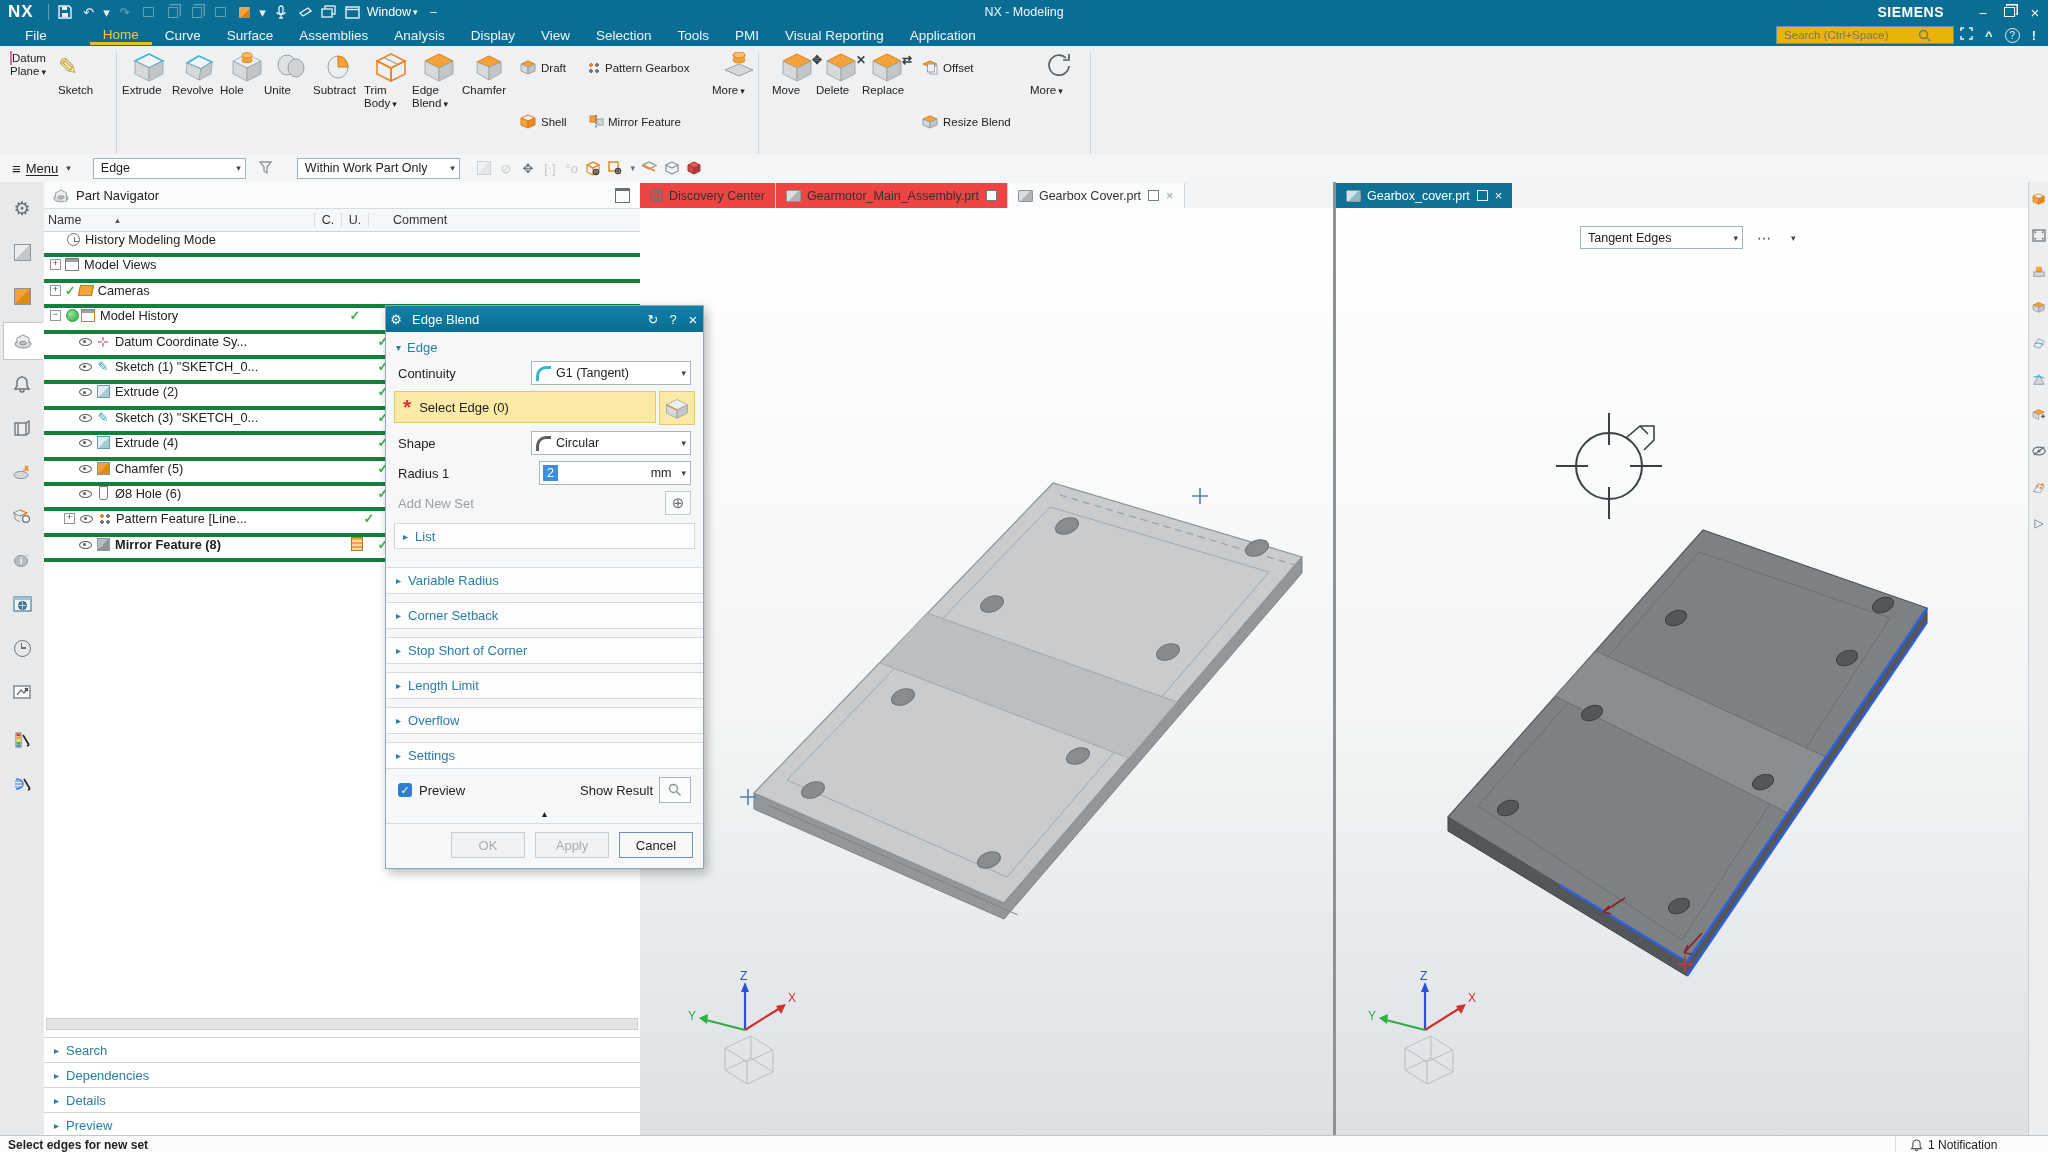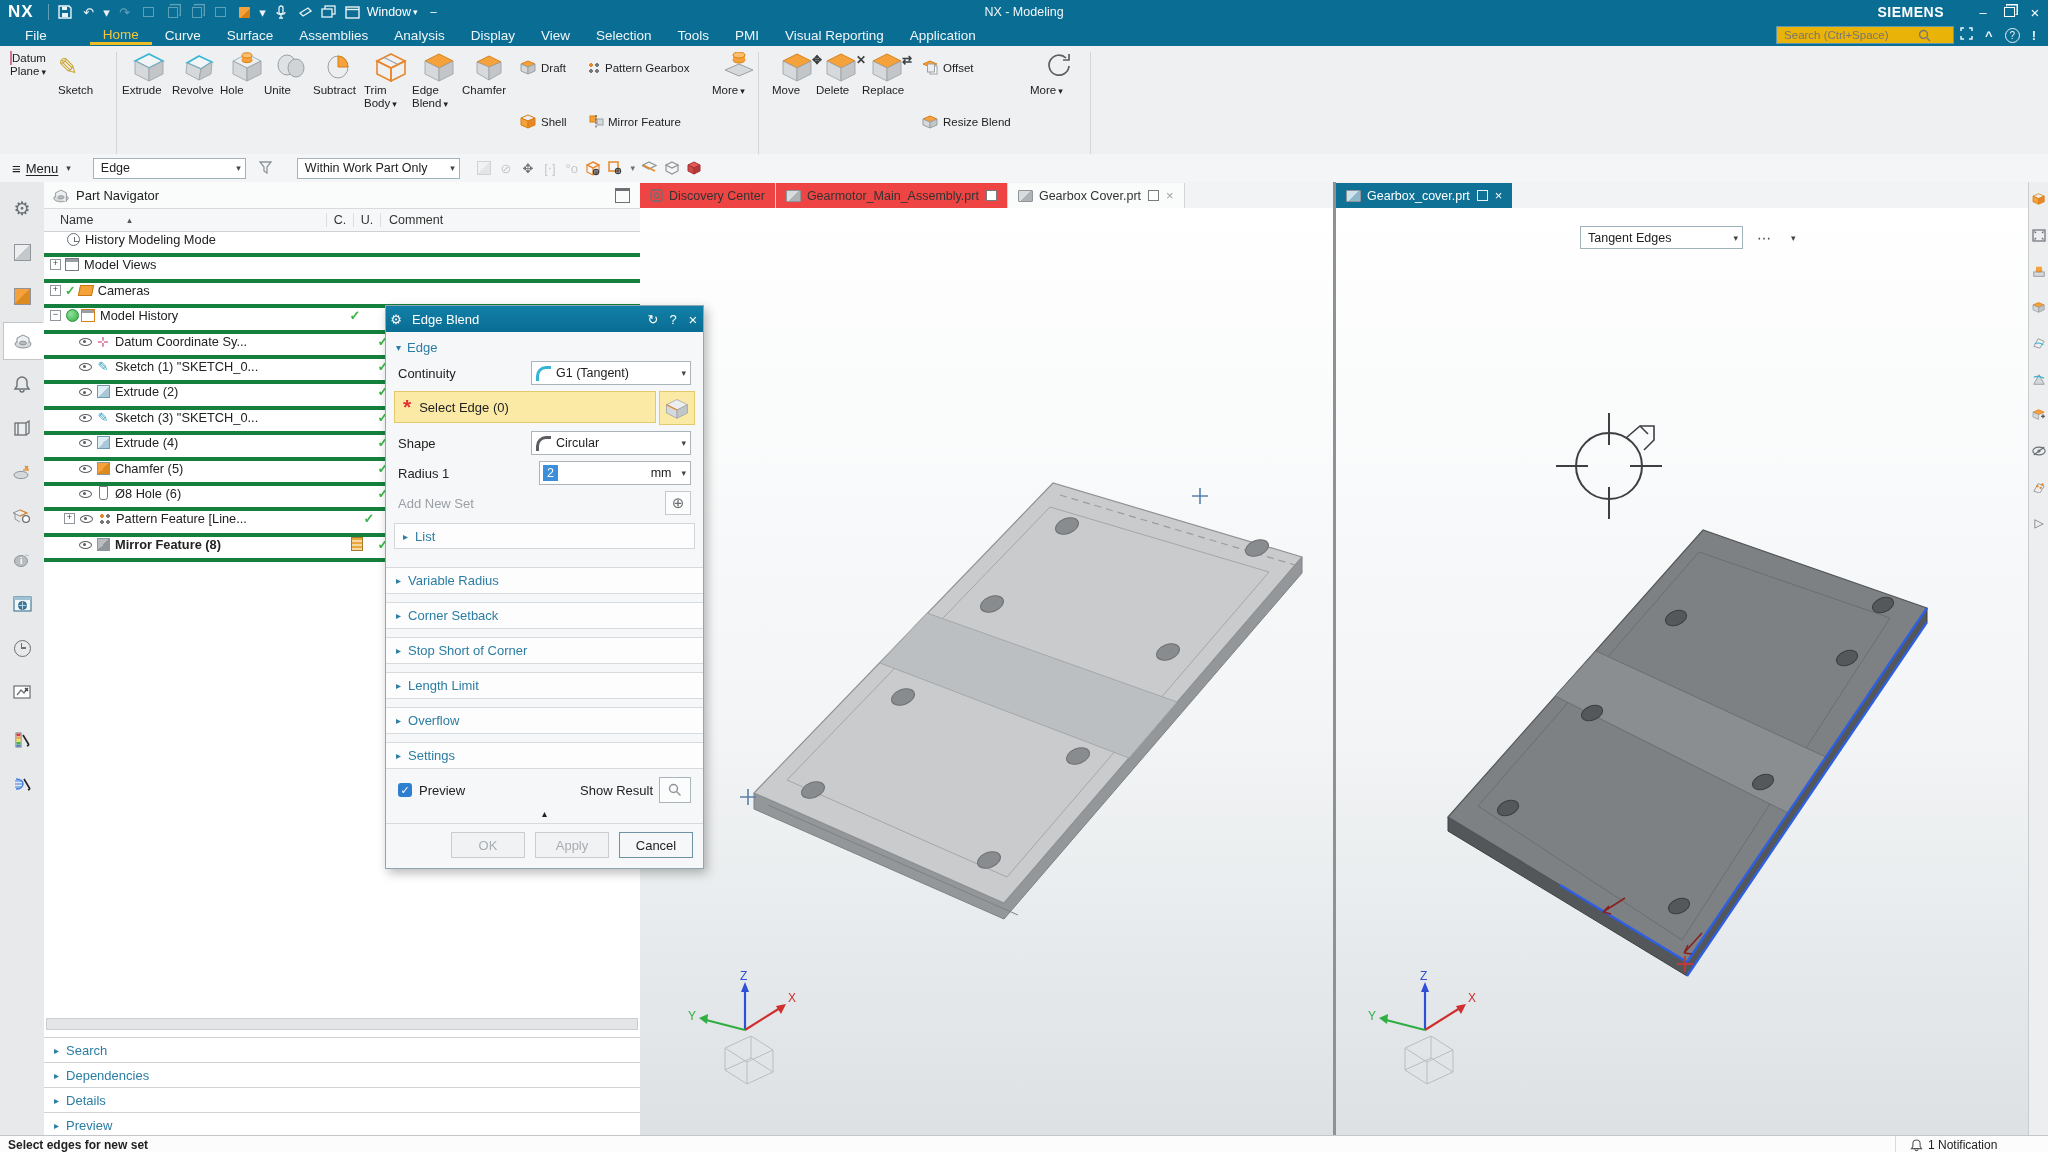--- a/index.html
+++ b/index.html
@@ -59,24 +59,24 @@
   .sbi.active{background:#fff;border:1px solid #c2c6c9;border-right:2px solid #fff;width:38px;left:3px;}
   .mcube{width:15px;height:15px;display:inline-block;background:linear-gradient(135deg,#eceeef 0 50%,#c5c8ca 50%);border:1px solid #8f959a;}
   .mcube.or{background:linear-gradient(135deg,#f6a23c 0 50%,#dd8a1e 50%);}
   .clockic{width:15px;height:15px;border:1.6px solid #6b7075;border-radius:50%;position:relative;}
   .clockic::after{content:"";position:absolute;left:6px;top:2.5px;width:1.6px;height:5px;background:#6b7075;}
   .clockic::before{content:"";position:absolute;left:6.5px;top:6.5px;width:4.5px;height:1.6px;background:#6b7075;}
   
   #navigator{left:44px;top:182px;width:596px;height:953px;background:#fff;border-right:2px solid #a9adb0;}
   #nav-head{height:26px;display:flex;align-items:center;border-bottom:1px solid #d8dbdd;background:#fafbfb;font-size:13px;}
   #nav-cols{height:22px;display:flex;align-items:center;border-bottom:1px solid #cfd3d5;background:#f6f7f8;font-size:12.5px;color:#333;}
-  .colname{width:266px;padding-left:16px;display:flex;align-items:center;}
+  .colname{width:266px;padding-left:4px;display:flex;align-items:center;}
   .colc{width:26px;text-align:center;border-left:1px solid #dcdfe1;}
   .colu{width:26px;text-align:center;border-left:1px solid #dcdfe1;}
-  .colcm{flex:1;padding-left:8px;border-left:1px solid #dcdfe1;}
+  .colcm{flex:1;padding-left:24px;border-left:1px solid #dcdfe1;}
   .trow{height:21.4px;display:flex;align-items:flex-start;font-size:12.8px;border-bottom:4px solid #15803d;}
   .trow .nm{width:266px;display:flex;align-items:center;overflow:hidden;white-space:nowrap;}
   .trow .cc{width:26px;text-align:center;}
   .trow .uu{width:26px;text-align:center;color:#3bb54a;font-weight:bold;font-size:13px;}
   .trow .cm{flex:1;}
   .exp{width:9px;height:9px;border:1px solid #8f959a;background:#fff;font-size:9px;line-height:7px;text-align:center;color:#444;margin-right:4px;flex:none;}
   .eye{width:15px;height:13px;position:relative;margin-right:3px;flex:none;}
   .eye::before{content:"";position:absolute;left:1px;top:3px;width:11px;height:6px;border:1.3px solid #5a5e62;border-radius:50%;}
   .eye::after{content:"";position:absolute;left:5.2px;top:5.2px;width:3px;height:3px;background:#5a5e62;border-radius:50%;}
   .fi{width:14px;height:14px;margin-right:5px;flex:none;display:inline-flex;align-items:center;justify-content:center;}

